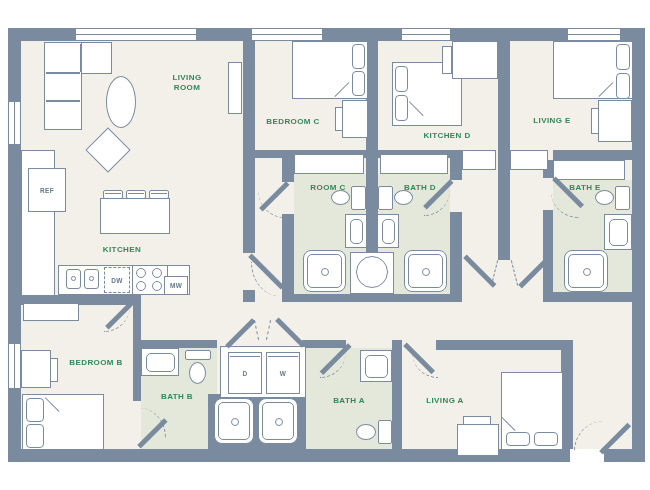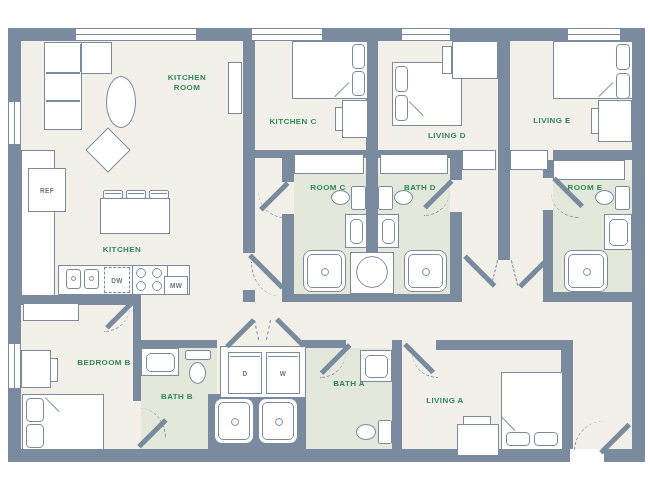--- a/index.html
+++ b/index.html
@@ -227,25 +227,25 @@
   <div class="leafv" style="left:346px;top:344px;height:40px;transform:rotate(45deg)"></div>
   <div class="arc" style="left:320px;top:352px;width:26px;height:26px;border-bottom-width:1.3px;border-bottom-right-radius:100%"></div>
 
   <div class="leafv" style="left:404px;top:344px;height:40px;transform:rotate(-45deg)"></div>
   <div class="arc" style="left:412px;top:352px;width:26px;height:26px;border-bottom-width:1.3px;border-bottom-left-radius:100%"></div>
 
   <div style="position:absolute;left:570px;top:449px;width:34px;height:13px;background:#fff"></div>
   <div class="leafh" style="left:600px;top:449px;width:40px;transform:rotate(-45deg)"></div>
   <div class="arc" style="left:574px;top:421px;width:30px;height:30px;border-left-width:1.3px;border-top-left-radius:100%"></div>
 
-  <div class="rlabel wrap" style="left:187px;top:83px">KITCHEN ROOM</div>
+  <div class="rlabel wrap" style="left:187px;top:83px">LIVING ROOM</div>
   <div class="rlabel" style="left:122px;top:250px">KITCHEN</div>
-  <div class="rlabel" style="left:293px;top:122px">KITCHEN C</div>
-  <div class="rlabel" style="left:447px;top:136px">LIVING D</div>
+  <div class="rlabel" style="left:293px;top:122px">BEDROOM C</div>
+  <div class="rlabel" style="left:447px;top:136px">KITCHEN D</div>
   <div class="rlabel" style="left:552px;top:121px">LIVING E</div>
   <div class="rlabel" style="left:328px;top:188px">ROOM C</div>
   <div class="rlabel" style="left:420px;top:188px">BATH D</div>
-  <div class="rlabel" style="left:585px;top:188px">ROOM E</div>
-  <div class="rlabel" style="left:104px;top:363px">BEDROOM B</div>
+  <div class="rlabel" style="left:585px;top:188px">BATH E</div>
+  <div class="rlabel" style="left:96px;top:363px">BEDROOM B</div>
   <div class="rlabel" style="left:177px;top:397px">BATH B</div>
-  <div class="rlabel" style="left:349px;top:384px">BATH A</div>
+  <div class="rlabel" style="left:349px;top:401px">BATH A</div>
   <div class="rlabel" style="left:445px;top:401px">LIVING A</div>
 </div>
 
 </body></html>

